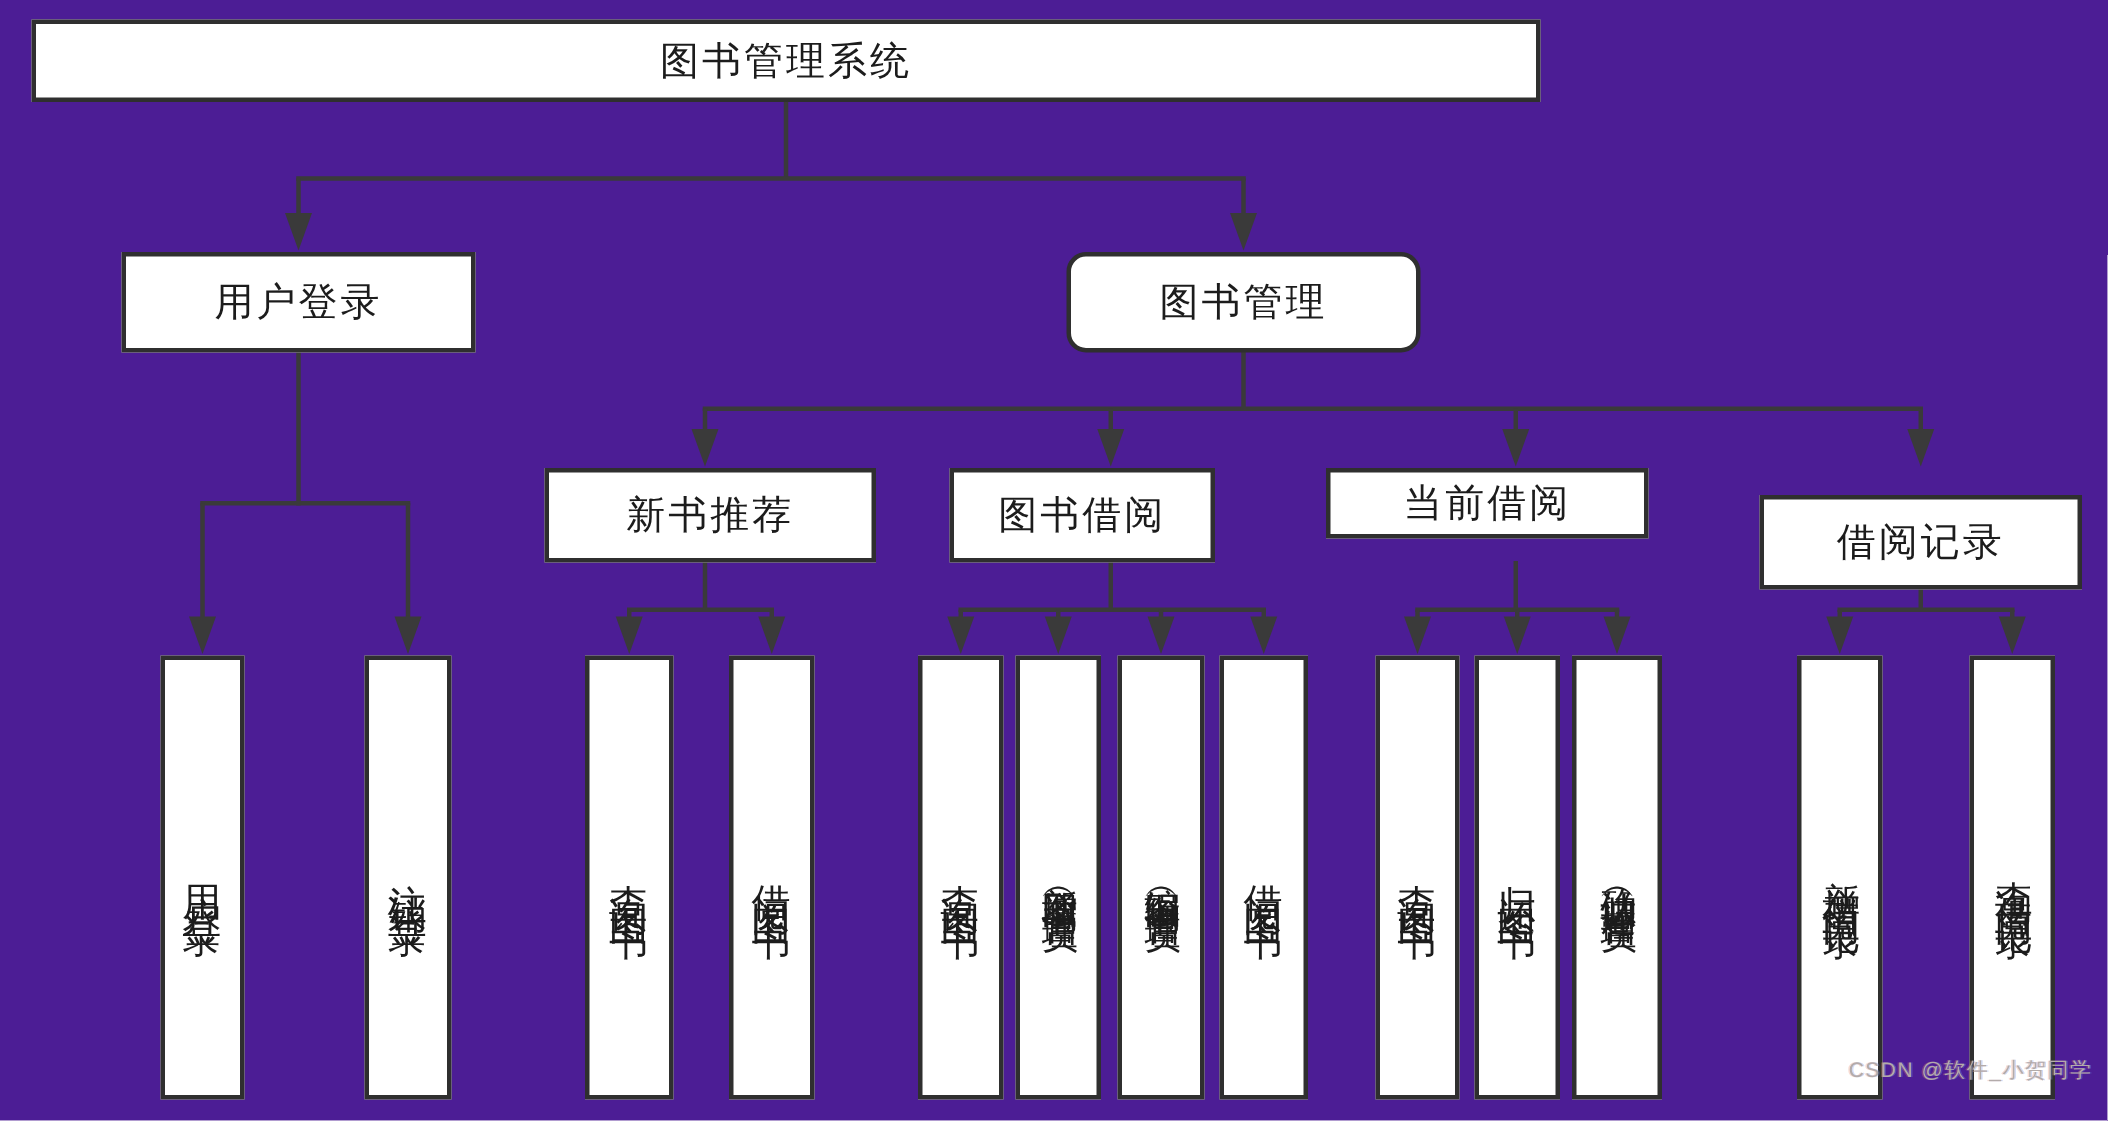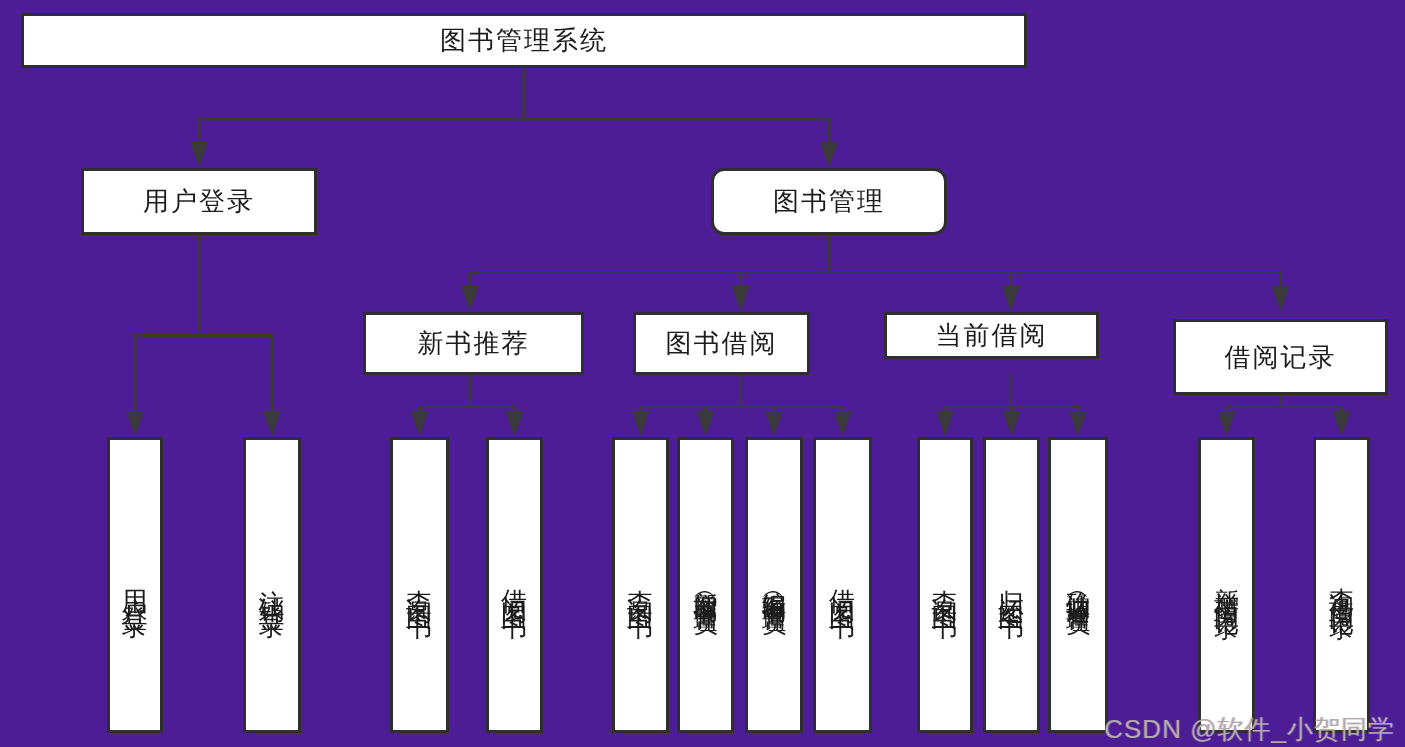--- a/index.html
+++ b/index.html
@@ -46,22 +46,22 @@
     letter-spacing: 3px;
     font-size: 24px;
   }
   .leaf span.mid {
     letter-spacing: 6px;
     font-size: 25px;
   }
   .watermark {
     position: absolute;
     right: 10px;
-    bottom: 0;
-    font-size: 26px;
+    bottom: 24px;
+    font-size: 14px;
     letter-spacing: 1px;
     color: #b3abaa;
     text-shadow: 1px 0 rgba(120,150,230,0.35), -1px 0 rgba(230,140,110,0.30);
     white-space: nowrap;
   }
 </style>
 </head>
 <body>
 
 <div class="canvas">
@@ -144,21 +144,21 @@
 
   <div class="box" style="left:363px; top:312px; width:221px; height:63px;">
     <span>新书推荐</span>
   </div>
   <div class="box" style="left:633px; top:312px; width:177px; height:63px;">
     <span>图书借阅</span>
   </div>
   <div class="box" style="left:884px; top:312px; width:215px; height:47px;text-align:right;">
     <span>当前借阅</span>
   </div>
-  <div class="box" style="left:1173px; top:319px; width:215px; height:76px;align-items:center;">
+  <div class="box" style="left:1173px; top:330px; width:215px; height:63px;align-items:center;">
     <span>借阅记录</span>
   </div>
 
   <div class="box leaf" style="left:107px; top:437px; width:56px; height:296px;">
     <span>用户登录</span>
   </div>
   <div class="box leaf" style="left:243px; top:437px; width:58px; height:296px;">
     <span>注销登录</span>
   </div>
 

